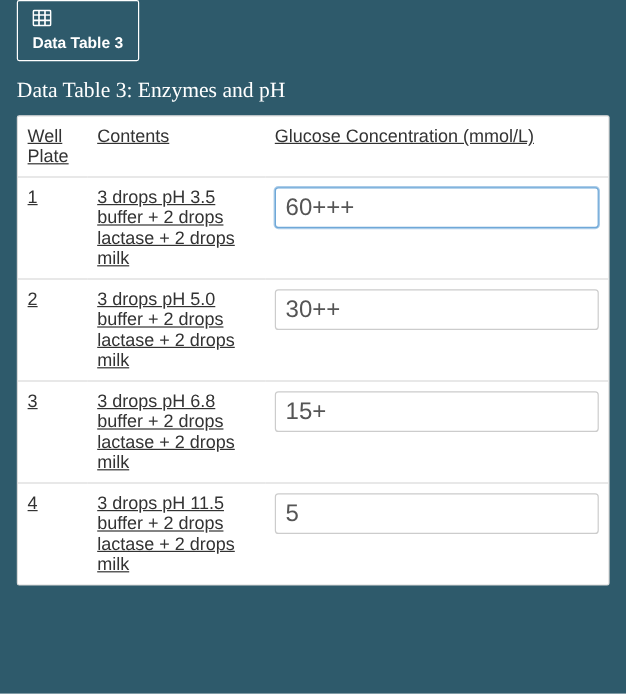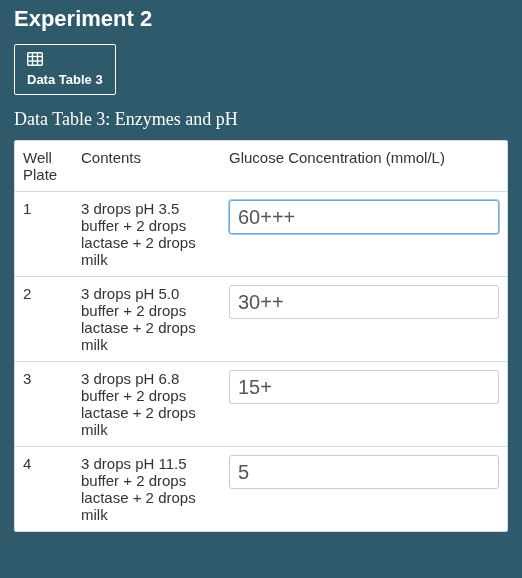--- a/index.html
+++ b/index.html
@@ -47,20 +47,21 @@
     color: #333;
     margin: 0 14px;
     border: 1px solid #d9d9d9;
     border-radius: 2px;
     overflow: hidden;
   }
   table {
     width: 100%;
     border-collapse: collapse;
     font-size: 15px;
+    text-decoration: underline;
   }
   th, td {
     text-align: left;
     vertical-align: top;
     padding: 8px 8px;
     border-top: 1px solid #d9d9d9;
   }
   thead th {
     font-weight: 400;
     color: #333;
@@ -83,21 +84,20 @@
   }
   .glucose-input.focused {
     border-color: #6fa8d8;
     box-shadow: 0 0 0 1px rgba(111,168,216,0.6);
   }
 </style>
 </head>
 <body>
 
 <div class="header-area">
-  <h2 class="experiment-title">Experiment 2</h2>
 
   <button class="tab-btn">
     <span>
       <svg width="16" height="14" viewBox="0 0 16 14" fill="none" stroke="#fff" stroke-width="1.4">
         <rect x="0.7" y="0.7" width="14.6" height="12.6" rx="1"></rect>
         <line x1="0.7" y1="4.5" x2="15.3" y2="4.5"></line>
         <line x1="0.7" y1="9" x2="15.3" y2="9"></line>
         <line x1="5.5" y1="0.7" x2="5.5" y2="13.3"></line>
         <line x1="10.5" y1="0.7" x2="10.5" y2="13.3"></line>
       </svg>

